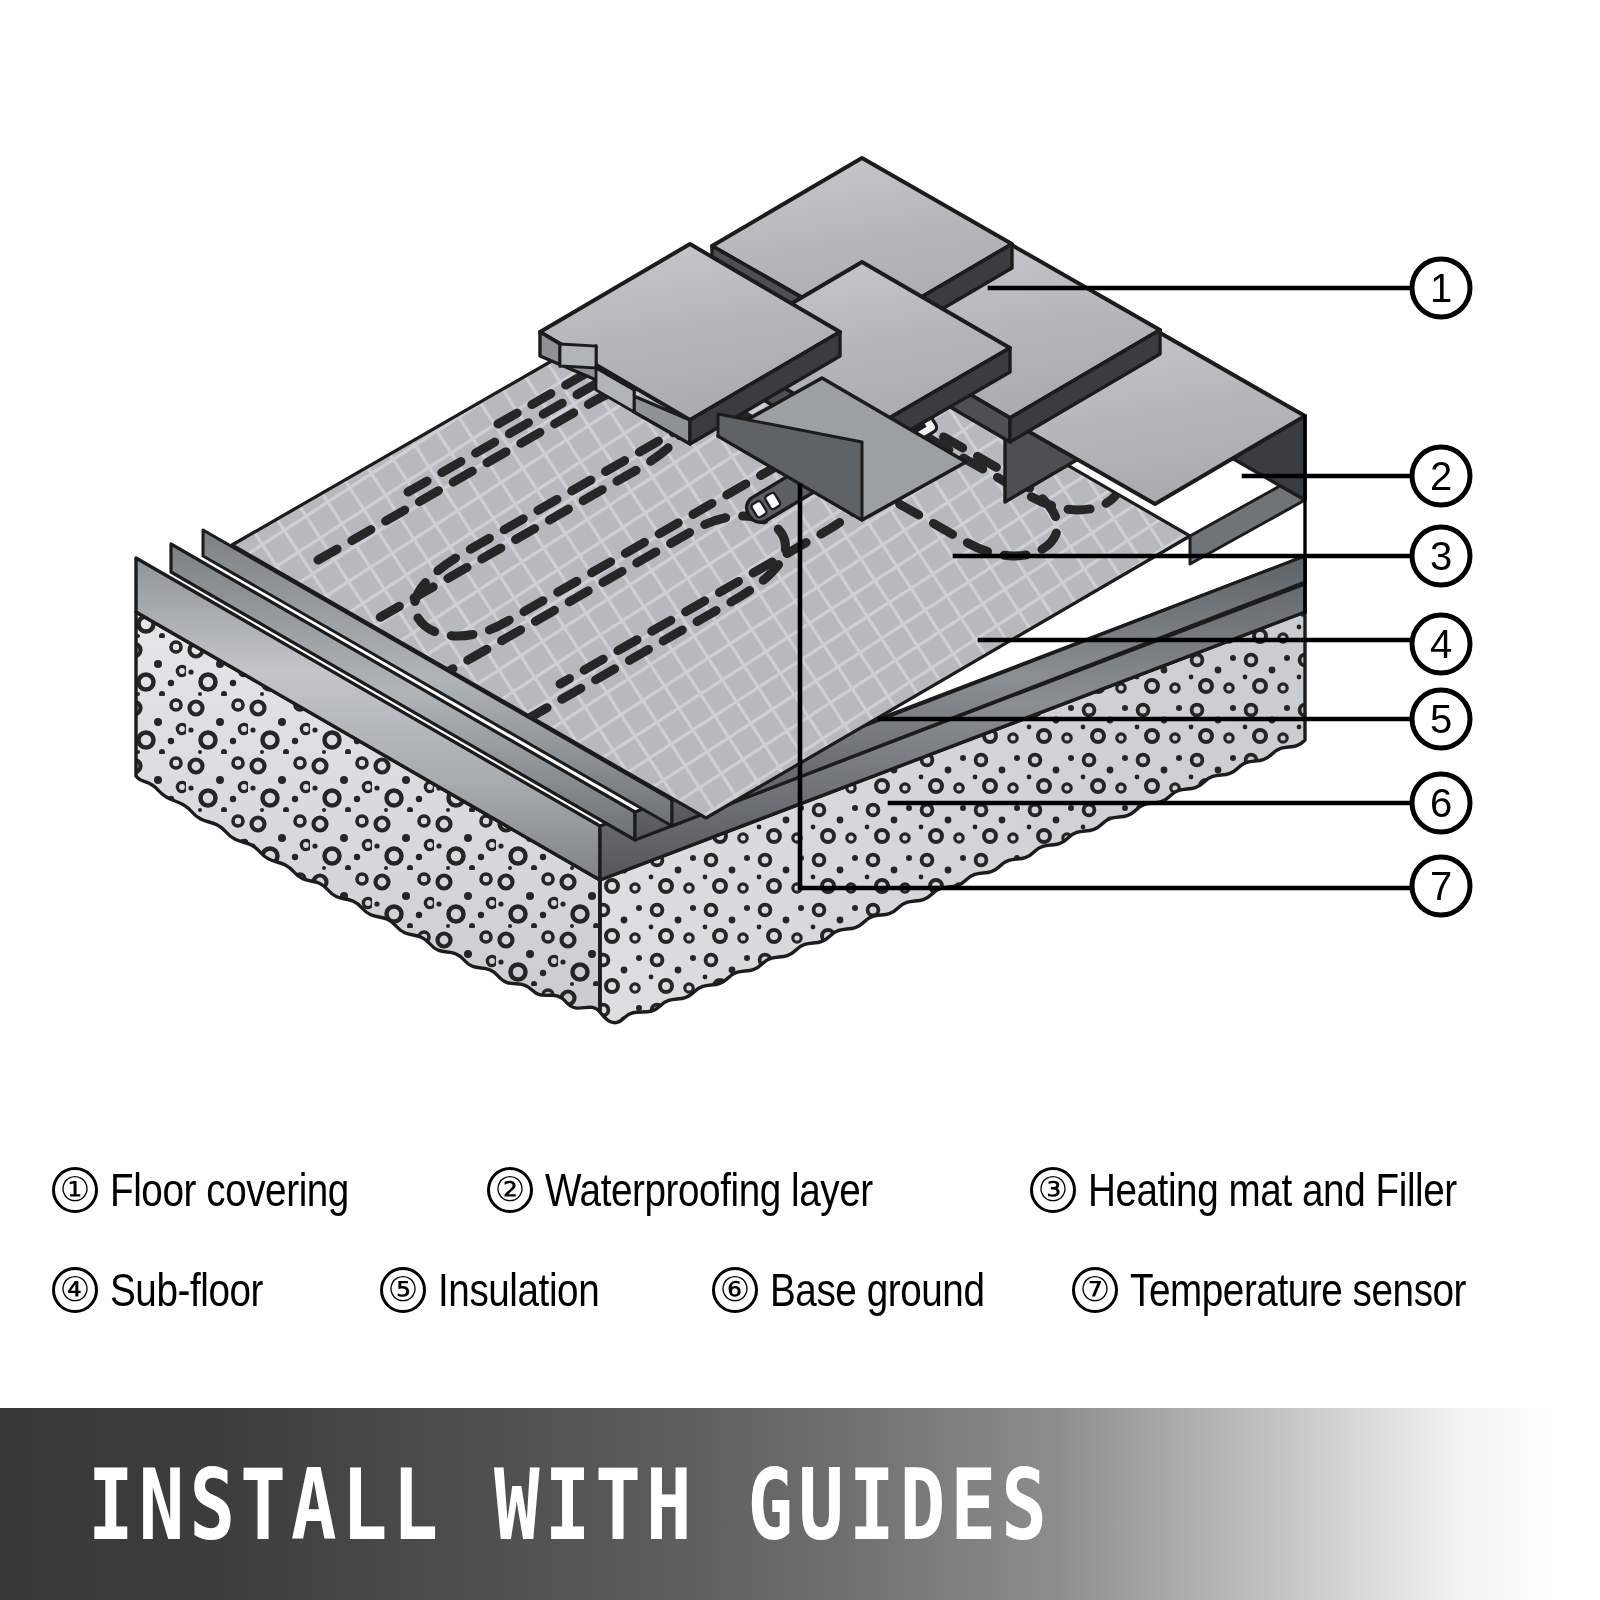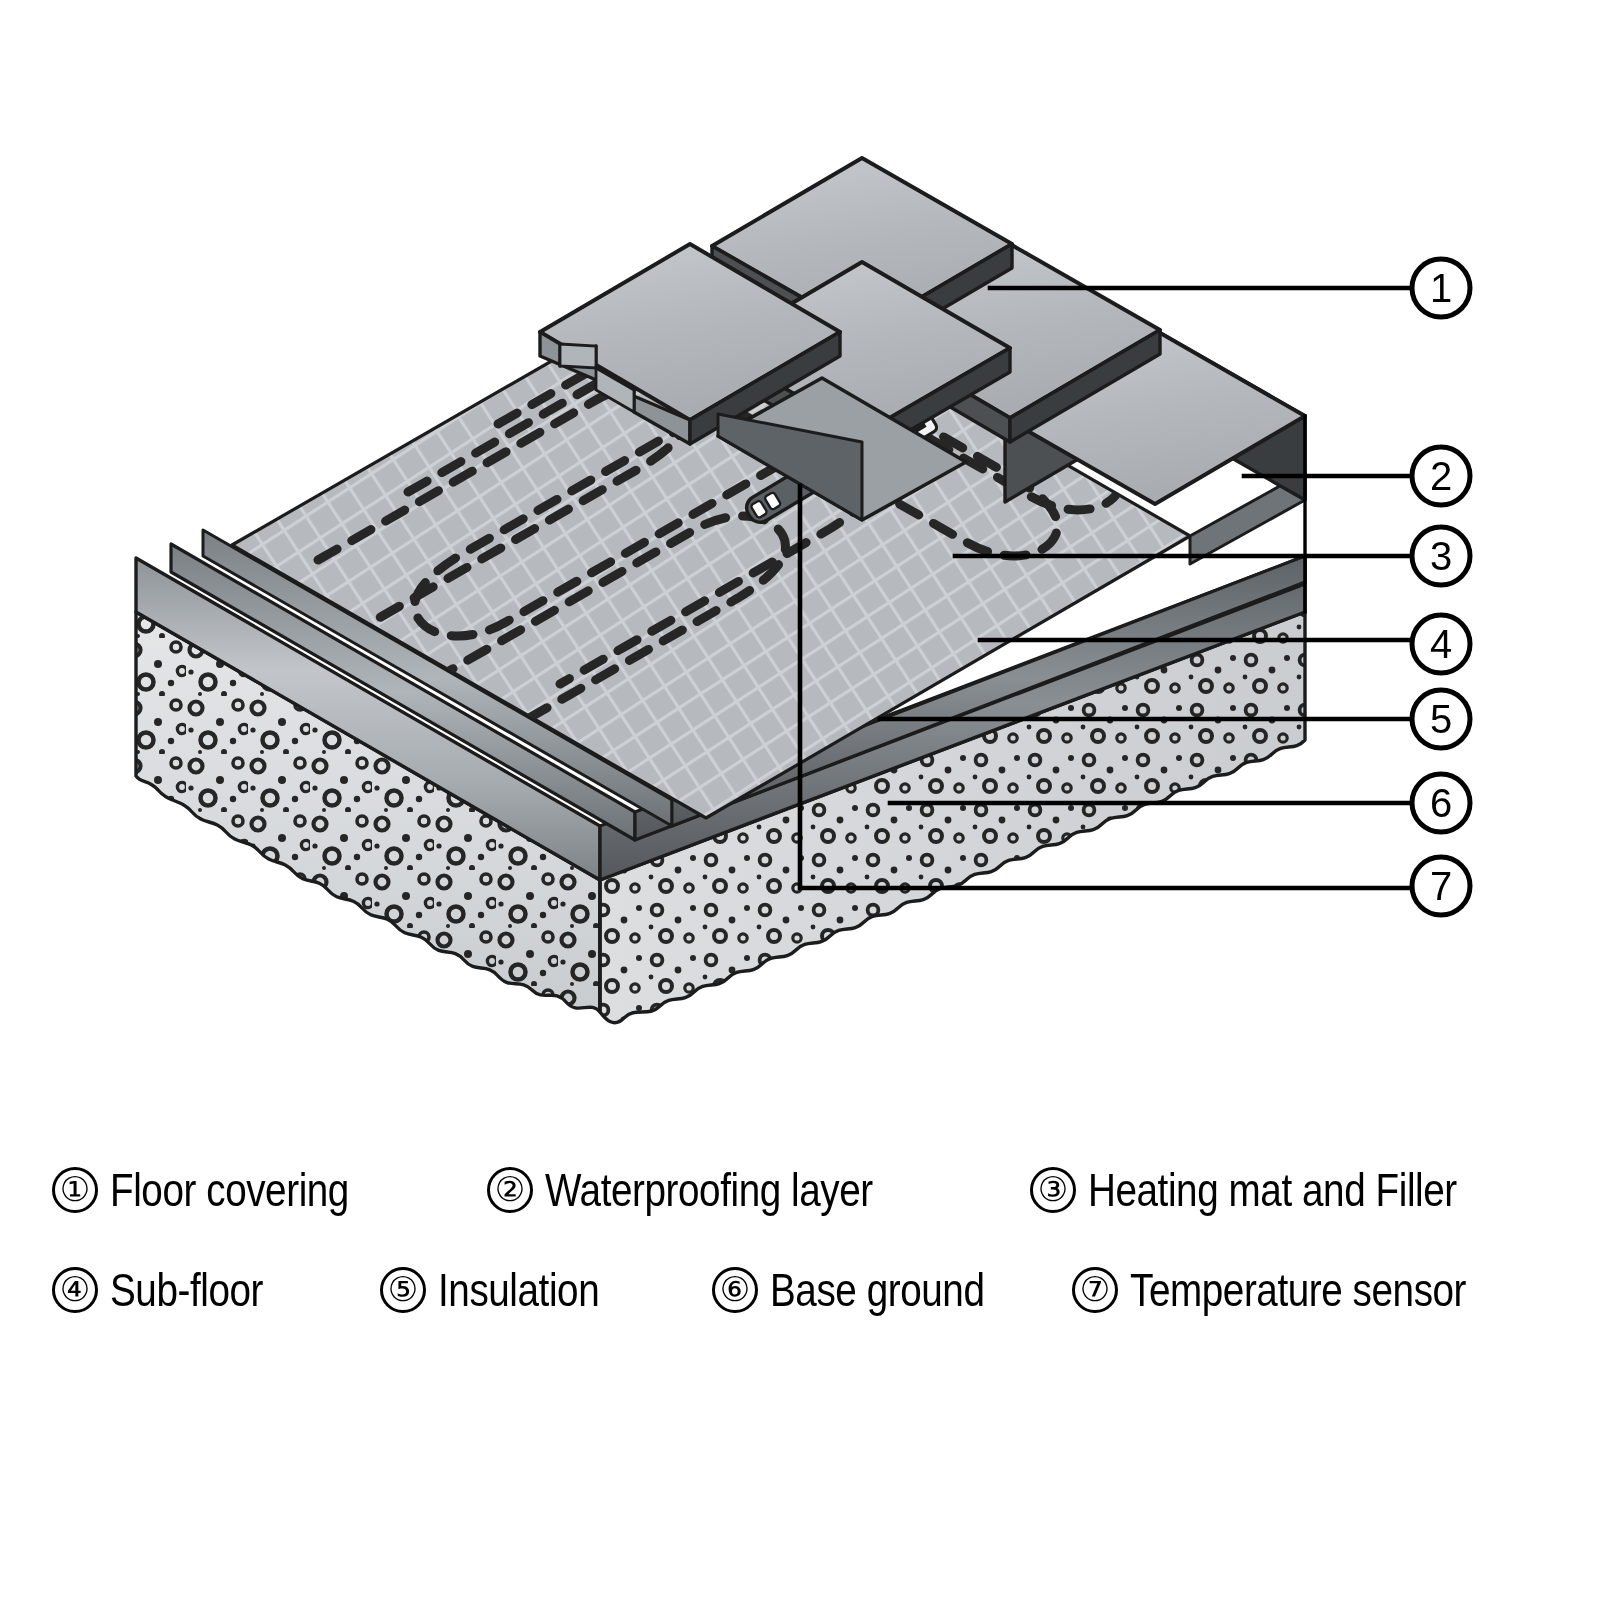--- a/index.html
+++ b/index.html
@@ -416,14 +416,17 @@
         <span class="legend-num">⑥</span>
         <span class="legend-label">Base ground</span>
       </div>
       <div class="legend-item" style="left:1072px;">
         <span class="legend-num">⑦</span>
         <span class="legend-label">Temperature sensor</span>
       </div>
     </div>
   </div>
 
+  <div id="banner">
+    <div id="banner-text">INSTALL WITH GUIDES</div>
+  </div>
 
 </div>
 
 </body></html>

